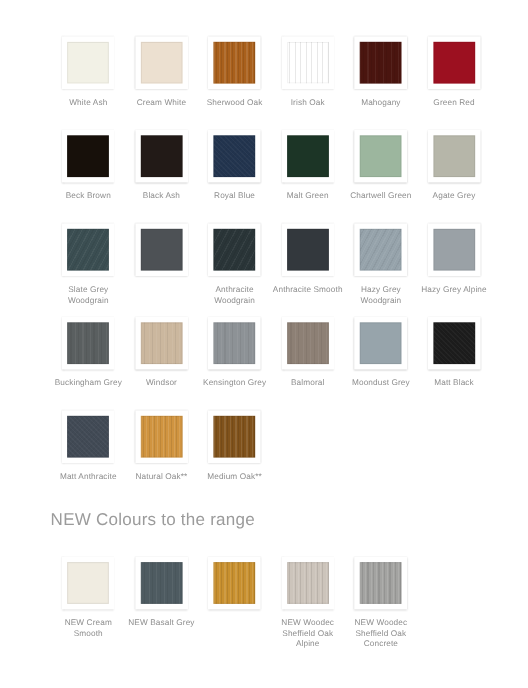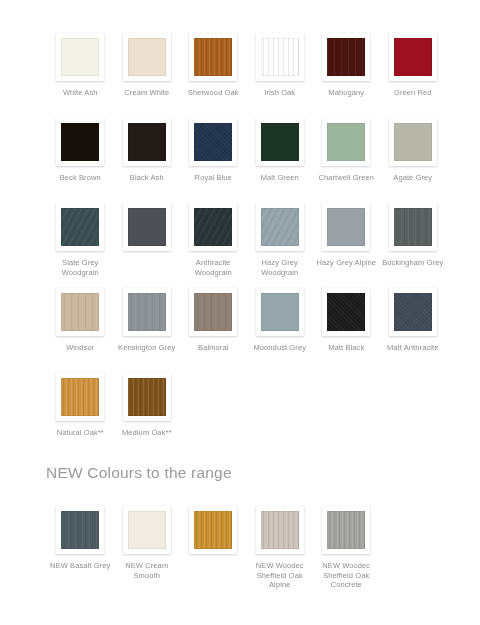--- a/index.html
+++ b/index.html
@@ -242,20 +242,26 @@
         </div>
       </div>
       <div class="swatch-cell">
         <div class="swatch-card">
           <div class="swatch-chip grain-woodgrain" style="background: rgb(42, 53, 56);"></div>
         </div>
         <div class="swatch-label">Anthracite Woodgrain</div>
       </div>
       <div class="swatch-cell">
         <div class="swatch-card">
+          <div class="swatch-chip grain-none" style="background: rgb(51, 56, 61);"></div>
+        </div>
+        <div class="swatch-label">Anthracite Smooth</div>
+      </div>
+      <div class="swatch-cell">
+        <div class="swatch-card">
           <div class="swatch-chip grain-woodgrain" style="background: rgb(150, 163, 171);"></div>
         </div>
         <div class="swatch-label">Hazy Grey Woodgrain</div>
       </div>
       <div class="swatch-cell">
         <div class="swatch-card">
           <div class="swatch-chip grain-none" style="background: rgb(154, 161, 166);"></div>
         </div>
         <div class="swatch-label">Hazy Grey Alpine</div>
       </div>
@@ -313,32 +319,32 @@
         </div>
         <div class="swatch-label">Medium Oak**</div>
       </div>
     </div>
 
   <div class="section-heading">NEW Colours to the range</div>
 
   <div class="swatch-grid" id="new-grid">
       <div class="swatch-cell">
         <div class="swatch-card">
+          <div class="swatch-chip grain-none" style="background: rgb(240, 236, 225);"></div>
+        </div>
+        <div class="swatch-label">NEW Cream Smooth</div>
+      </div>
+      <div class="swatch-cell">
+        <div class="swatch-card">
           <div class="swatch-chip grain-vertical" style="background: rgb(78, 91, 97);"></div>
         </div>
         <div class="swatch-label">NEW Basalt Grey</div>
       </div>
       <div class="swatch-cell">
         <div class="swatch-card">
-          <div class="swatch-chip grain-none" style="background: rgb(240, 236, 225);"></div>
-        </div>
-        <div class="swatch-label">NEW Cream Smooth</div>
-      </div>
-      <div class="swatch-cell">
-        <div class="swatch-card">
           <div class="swatch-chip grain-wood" style="background: rgb(200, 144, 47);"></div>
         </div>
       </div>
       <div class="swatch-cell">
         <div class="swatch-card">
           <div class="swatch-chip grain-wood" style="background: rgb(204, 196, 187);"></div>
         </div>
         <div class="swatch-label">NEW Woodec Sheffield Oak Alpine</div>
       </div>
       <div class="swatch-cell">

